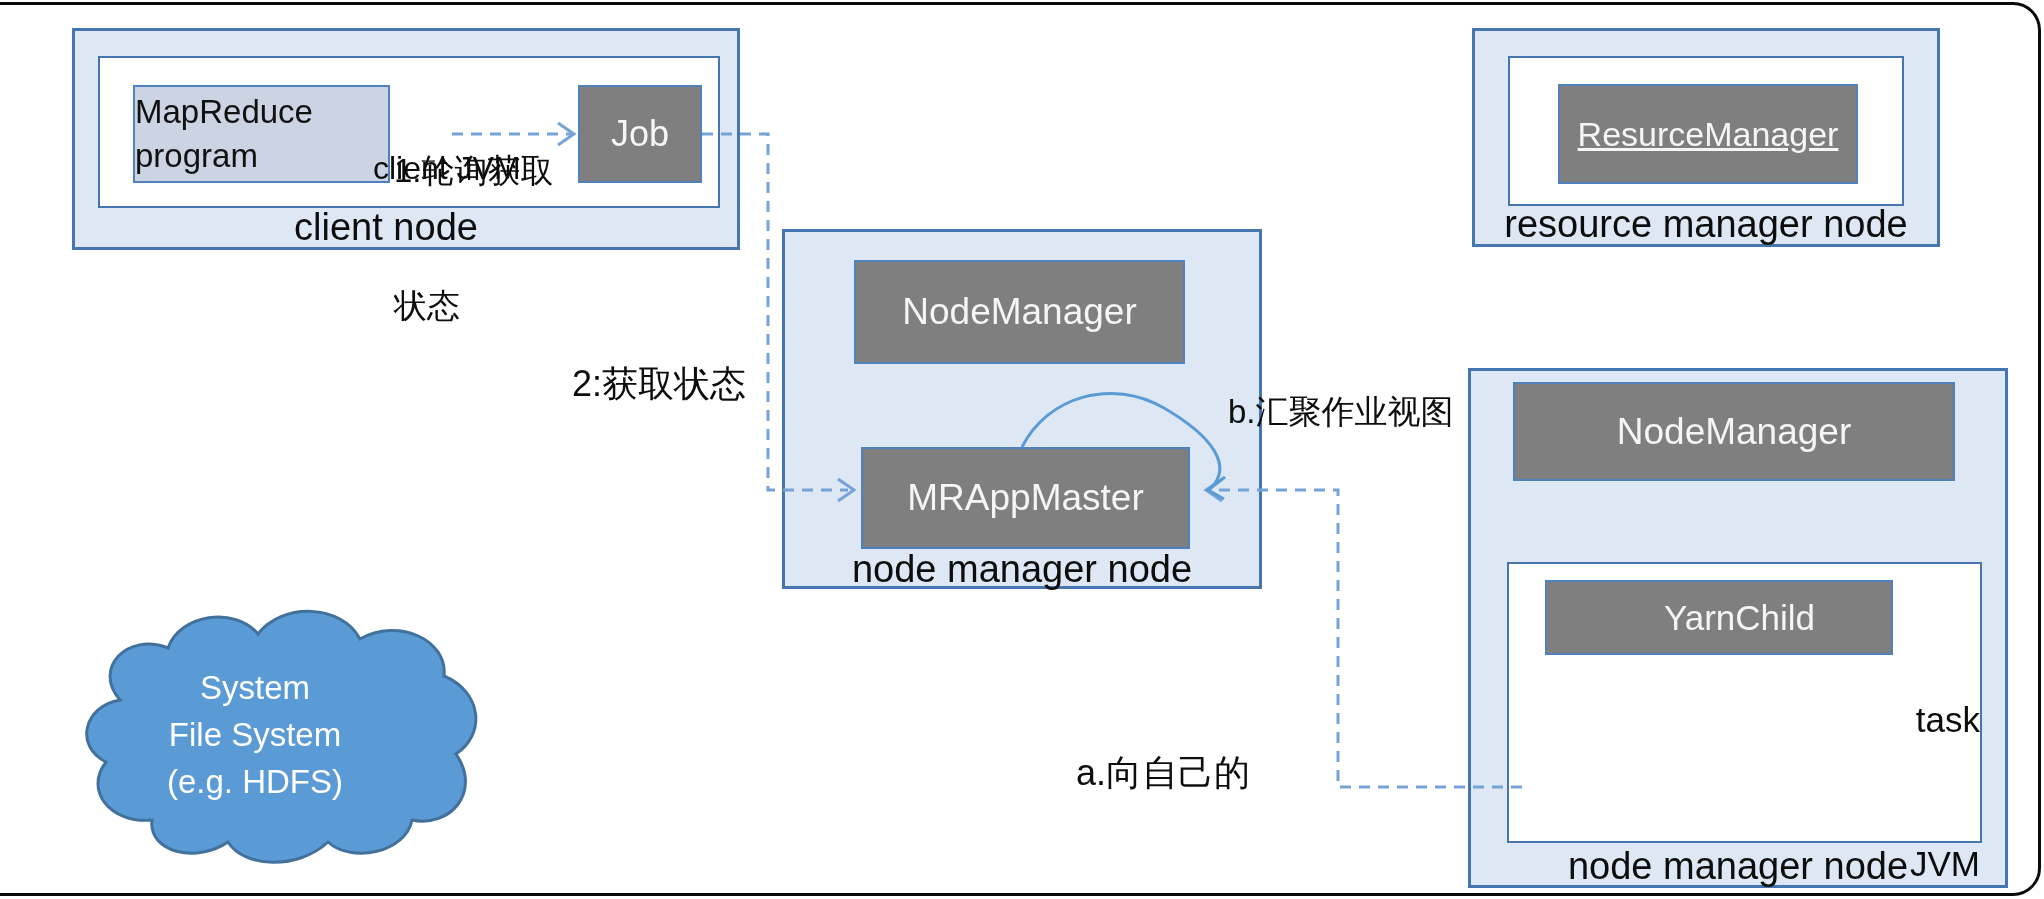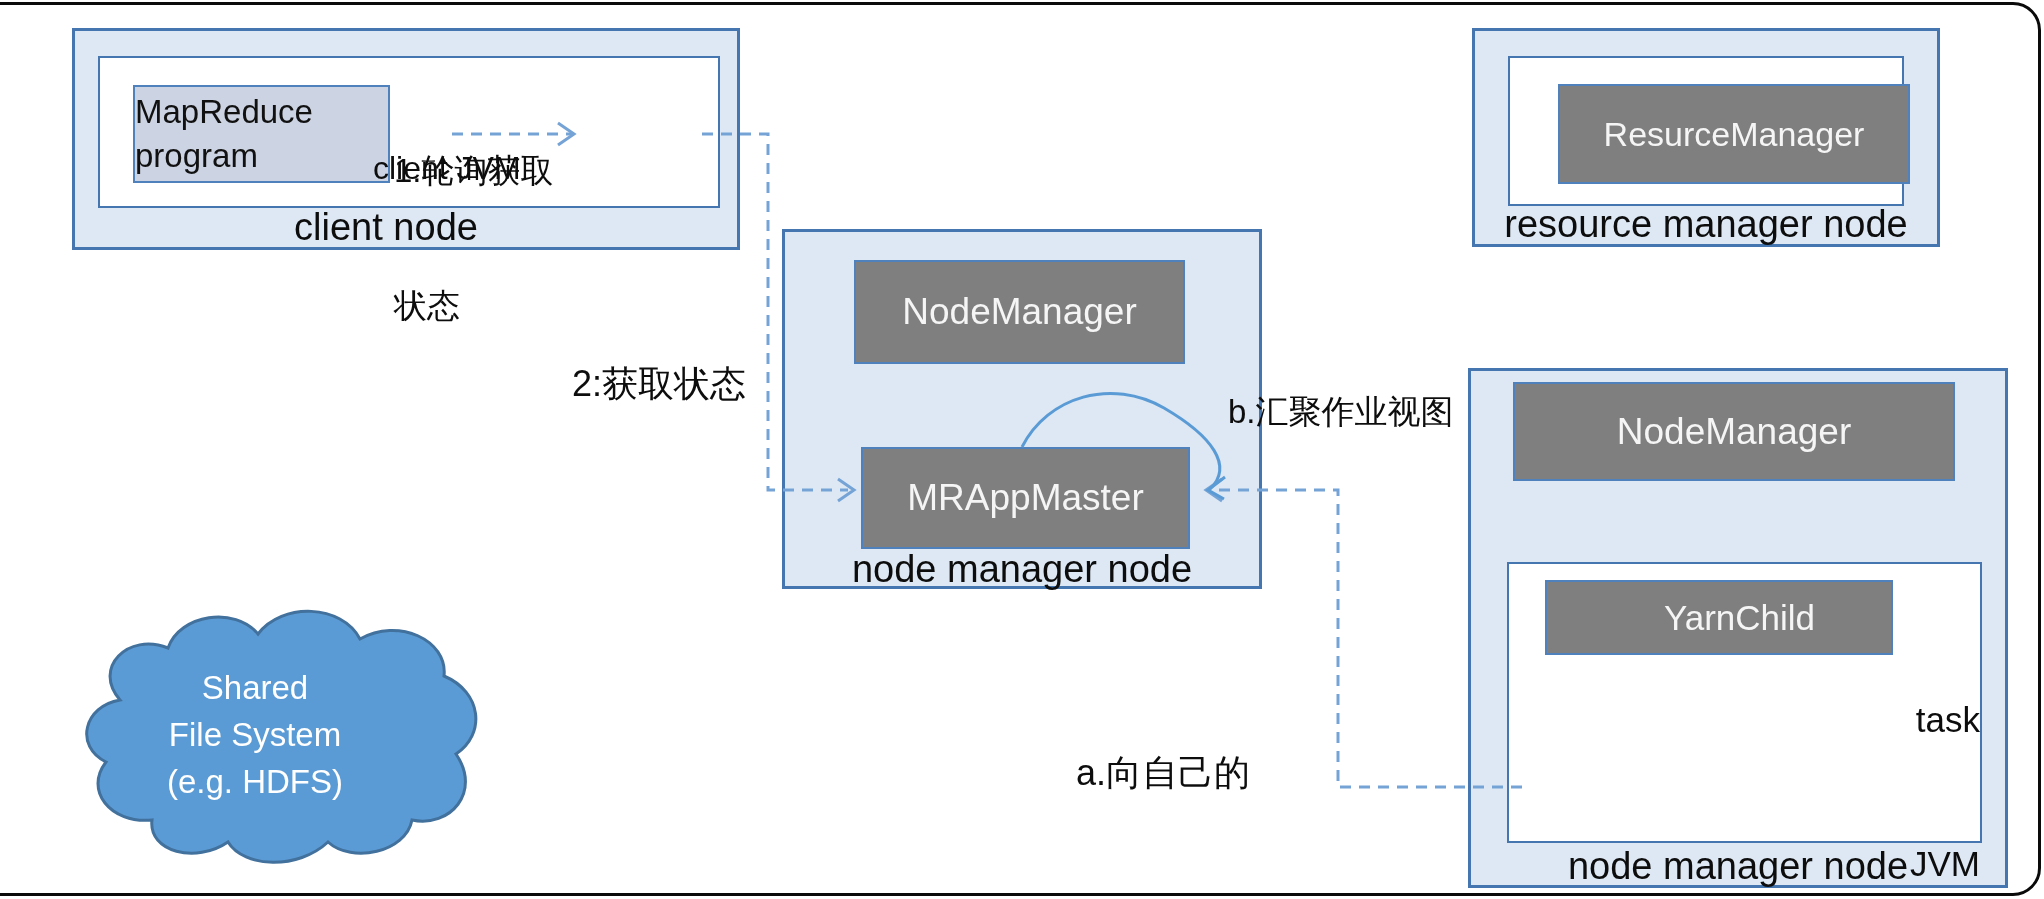--- a/index.html
+++ b/index.html
@@ -65,25 +65,28 @@
   <div class="inner-white" style="left:98px;top:56px;width:622px;height:152px;"></div>
   <div class="lightgray-box" style="left:133px;top:85px;width:257px;height:98px;">
     <span>MapReduce</span>
     <span>program</span>
   </div>
   <div class="annot" style="left:394px;top:58px;font-size:33px;line-height:45px;">
     <div>1.轮询获取</div>
     <div>状态</div>
   </div>
   <div class="annot" style="left:373px;top:150px;font-size:32px;">client JVM</div>
+  <div class="gray-box" style="left:578px;top:85px;width:124px;height:98px;font-size:36px;">
+    <span>Job</span>
+  </div>
   <div class="node-label" style="left:72px;top:206px;width:628px;text-align:center;">client node</div>
 
   <div class="node-box" style="left:1472px;top:28px;width:468px;height:219px;"></div>
   <div class="inner-white" style="left:1508px;top:56px;width:396px;height:150px;"></div>
-  <div class="gray-box" style="left:1558px;top:84px;width:352px;height:100px;font-size:34px;">
+  <div class="gray-box" style="left:1558px;top:84px;width:300px;height:100px;font-size:34px;text-decoration:underline;">
     <span>ResurceManager</span>
   </div>
   <div class="node-label" style="left:1472px;top:203px;width:468px;">resource manager node</div>
 
   <div class="node-box" style="left:782px;top:229px;width:480px;height:360px;"></div>
   <div class="gray-box" style="left:854px;top:260px;width:331px;height:104px;">
     <span>NodeManager</span>
   </div>
   <div class="gray-box" style="left:861px;top:447px;width:329px;height:102px;">
     <span>MRAppMaster</span>
@@ -109,21 +112,21 @@
   <div class="annot" style="left:1228px;top:390px;font-size:33px;">b.汇聚作业视图</div>
 
   <div class="annot" style="left:1076px;top:640px;font-size:36px;line-height:53px;">
     <div>a.向自己的</div>
     
     
     
   </div>
 
   <div class="cloud-text">
-    <div>Shared</div>
+    <div>System</div>
     <div>File System</div>
     <div>(e.g. HDFS)</div>
   </div>
 
   <svg class="svg-layer" viewBox="0 0 2044 899">
 
     <path d="M 120 700 C 92 668 128 632 168 648 C 180 614 235 606 258 634
          C 282 602 342 604 360 639 C 398 617 448 640 444 676
          C 482 692 486 734 456 754 C 482 792 450 828 412 820
          C 406 852 352 864 328 842 C 298 870 244 868 228 842

